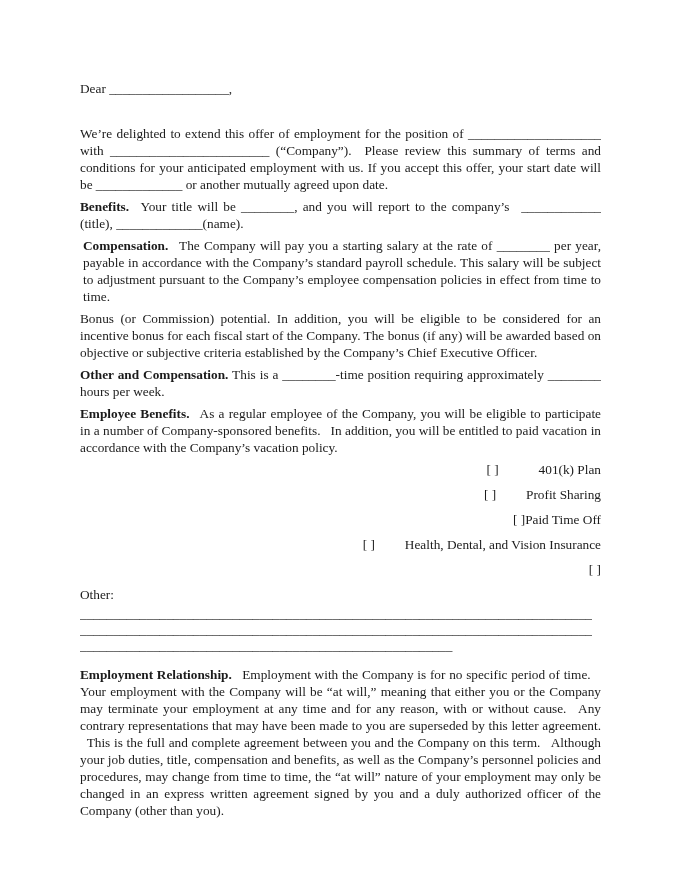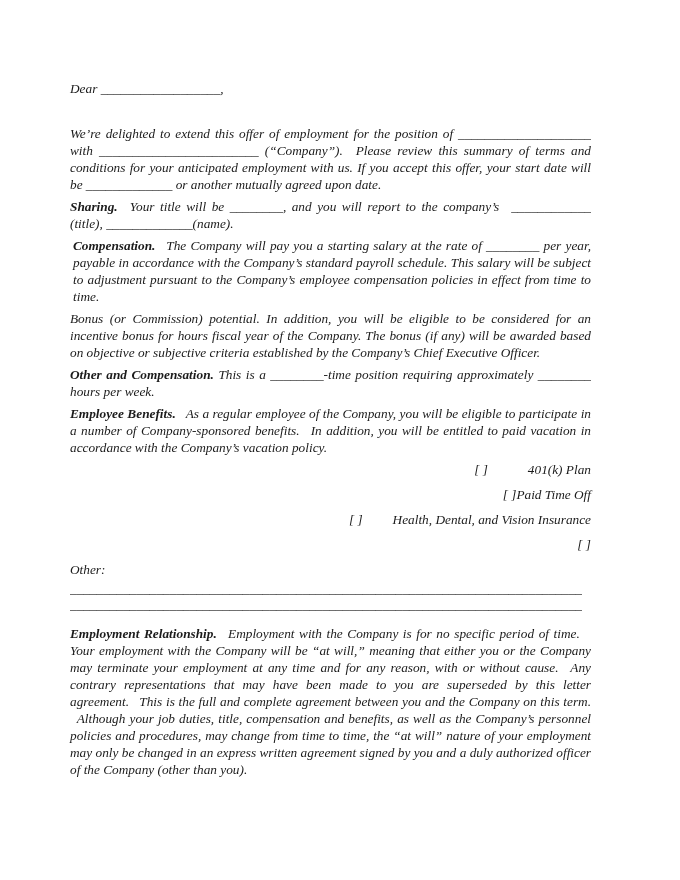--- a/index.html
+++ b/index.html
@@ -11,24 +11,23 @@
     position: relative;
     width: 680px;
     height: 880px;
     background: #ffffff;
     overflow: hidden;
     font-family: "Liberation Serif", "DejaVu Serif", serif;
     color: #1b1b1b;
   }
   .content {
     position: absolute;
-    left: 70px;
+    left: 80px;
     top: 80px;
     width: 521px;
-    font-style: italic;
   }
   .content p {
     margin: 0 0 5px 0;
     font-size: 13.3px;
     line-height: 17px;
     text-align: justify;
   }
   .salutation {
     text-align: left !important;
     margin-bottom: 28px !important;
@@ -61,39 +60,41 @@
 <body>
 
 <div class="page">
   <div class="content">
 
     <p class="salutation">Dear __________________,</p>
 
     <p>We’re delighted to extend this offer of employment for the position of ____________________ with ________________________ (“Company”).  Please review this summary of terms and conditions for your anticipated employment with us. If you accept this offer, your start date will be _____________ or another mutually agreed upon date.</p>
 
 
-    <p><span class="lead">Sharing.</span><span>  Your title will be ________, and you will report to the company’s  ____________ (title), _____________(name).</span></p>
+    <p><span class="lead">Benefits.</span><span>  Your title will be ________, and you will report to the company’s  ____________ (title), _____________(name).</span></p>
 
     <p class="indent-sm"><span class="lead">Compensation.</span><span>  The Company will pay you a starting salary at the rate of ________ per year, payable in accordance with the Company’s standard payroll schedule. This salary will be subject to adjustment pursuant to the Company’s employee compensation policies in effect from time to time.</span></p>
 
-    <p>Bonus (or Commission) potential. In addition, you will be eligible to be considered for an incentive bonus for hours fiscal year of the Company. The bonus (if any) will be awarded based on objective or subjective criteria established by the Company’s Chief Executive Officer.</p>
+    <p>Bonus (or Commission) potential. In addition, you will be eligible to be considered for an incentive bonus for each fiscal start of the Company. The bonus (if any) will be awarded based on objective or subjective criteria established by the Company’s Chief Executive Officer.</p>
 
     <p><span class="lead">Other and Compensation.</span><span> This is a ________-time position requiring approximately ________ hours per week.</span></p>
 
     <p><span class="lead">Employee Benefits.</span><span>  As a regular employee of the Company, you will be eligible to participate in a number of Company-sponsored benefits.  In addition, you will be entitled to paid vacation in accordance with the Company’s vacation policy.</span></p>
 
 
     <div class="checkbox-item">[ ]            401(k) Plan</div>
+    <div class="checkbox-item">[ ]         Profit Sharing</div>
     <div class="checkbox-item">[ ]Paid Time Off</div>
     <div class="checkbox-item">[ ]         Health, Dental, and Vision Insurance</div>
     <div class="checkbox-item">[ ]</div>
 
     <p class="other-label">Other:</p>
 
     <div class="blank-lines-group">
       <div class="blank-line">_____________________________________________________________________________</div>
       <div class="blank-line">_____________________________________________________________________________</div>
+      <div class="blank-line">________________________________________________________</div>
     </div>
 
     <p class="er-para"><span class="lead">Employment Relationship.</span><span>  Employment with the Company is for no specific period of time.  Your employment with the Company will be “at will,” meaning that either you or the Company may terminate your employment at any time and for any reason, with or without cause.  Any contrary representations that may have been made to you are superseded by this letter agreement.  This is the full and complete agreement between you and the Company on this term.  Although your job duties, title, compensation and benefits, as well as the Company’s personnel policies and procedures, may change from time to time, the “at will” nature of your employment may only be changed in an express written agreement signed by you and a duly authorized officer of the Company (other than you).</span></p>
 
   </div>
 </div>
 
 </body></html>

